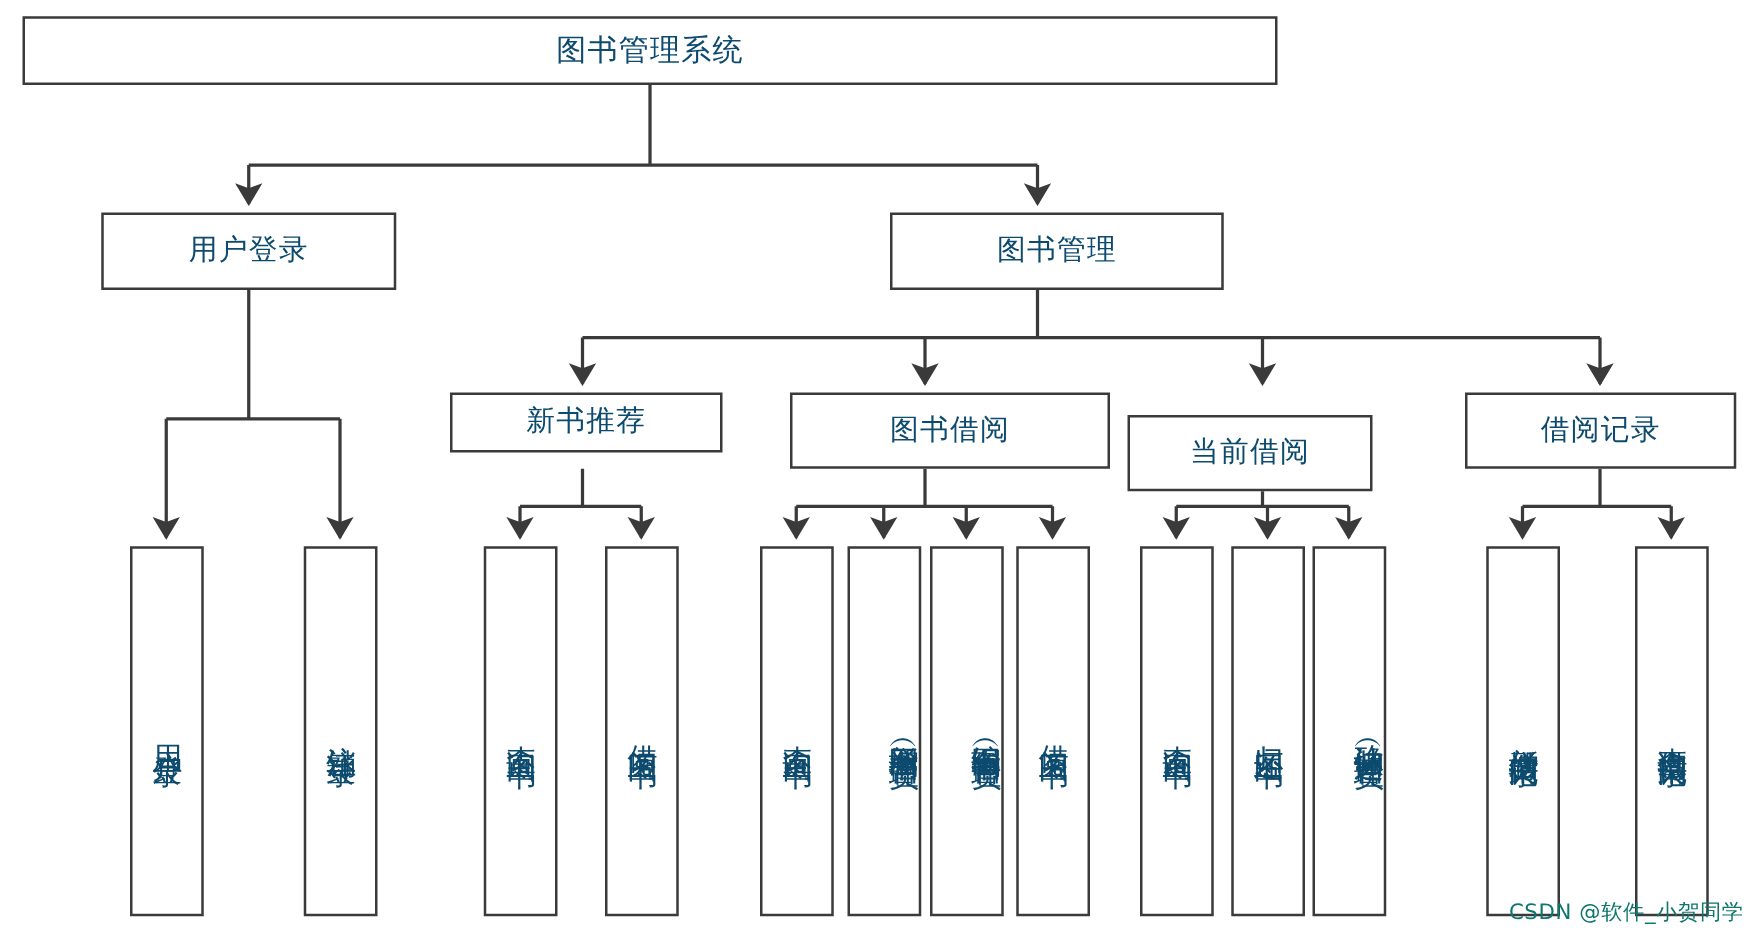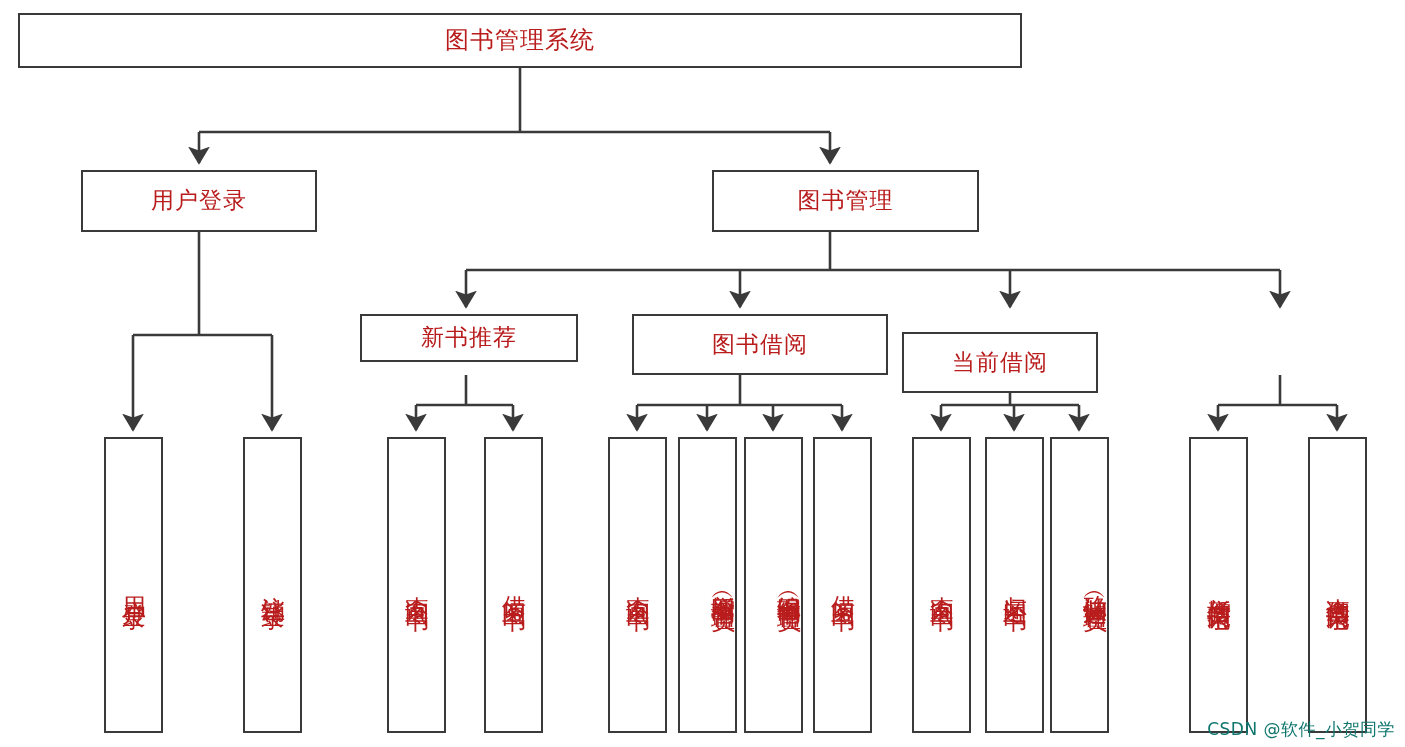--- a/index.html
+++ b/index.html
@@ -27,21 +27,21 @@
     pointer-events: none;
   }
   .node {
     position: absolute;
     box-sizing: border-box;
     background: #ffffff;
     border: 2px solid #3a3a3a;
     display: flex;
     align-items: center;
     justify-content: center;
-    color: #b91c1c;
+    color: #0c4a6e;
     z-index: 2;
   }
   .node-h {
     font-size: 23px;
     letter-spacing: 1px;
     line-height: 1.1;
   }
   .node-root {
     font-size: 24px;
   }
@@ -132,20 +132,21 @@
   </svg>
 
   <div class="node node-h node-root" style="left:18px; top:13px; width:1004px; height:55px;">图书管理系统</div>
 
   <div class="node node-h" style="left:81px; top:170px; width:236px; height:62px;">用户登录</div>
   <div class="node node-h" style="left:712px; top:170px; width:267px; height:62px;">图书管理</div>
 
   <div class="node node-h" style="left:360px; top:314px; width:218px; height:48px;">新书推荐</div>
   <div class="node node-h" style="left:632px; top:314px; width:256px; height:61px;">图书借阅</div>
   <div class="node node-h" style="left:902px; top:332px; width:196px; height:61px;">当前借阅</div>
+  <div class="node node-h" style="left:1172px; top:314px; width:217px; height:61px;">借阅记录</div>
 
   <div class="node node-v" style="left:104px; top:437px; width:59px; height:296px; align-items:center;">用户登录</div>
   <div class="node node-v" style="left:243px; top:437px; width:59px; height:296px; align-items:center;">注销登录</div>
 
   <div class="node node-v" style="left:387px; top:437px; width:59px; height:296px; align-items:center;">查询图书</div>
   <div class="node node-v" style="left:484px; top:437px; width:59px; height:296px; align-items:center;">借阅图书</div>
 
   <div class="node node-v" style="left:608px; top:437px; width:59px; height:296px; align-items:center;">查询图书</div>
   <div class="node node-v tall" style="left:678px; top:437px; width:59px; height:296px;">新增图书（管理员）</div>
   <div class="node node-v tall" style="left:744px; top:437px; width:59px; height:296px;">编辑图书（管理员）</div>

